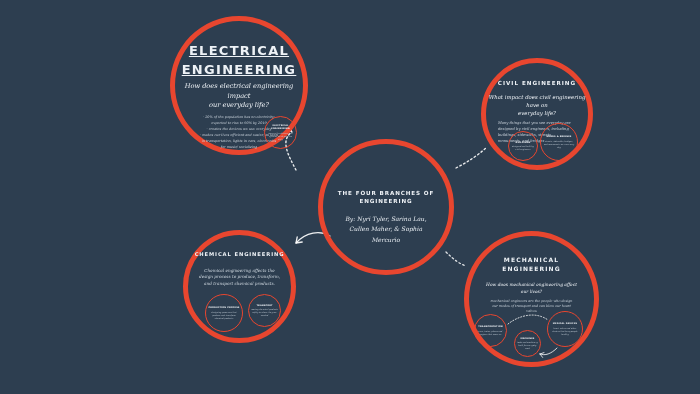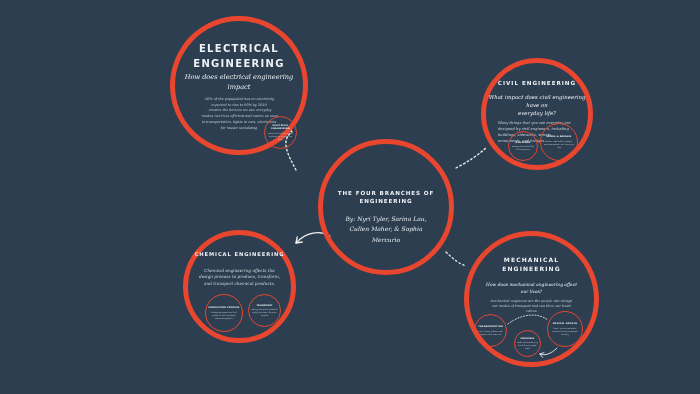--- a/index.html
+++ b/index.html
@@ -42,21 +42,21 @@
   .heading {
     color: #eef2f6;
     font-family: "DejaVu Sans", sans-serif;
     font-weight: bold;
     letter-spacing: 1.1px;
     text-transform: uppercase;
     line-height: 1.45;
     font-size: 7px;
   }
   .frame.center .heading { font-size: 5.6px; letter-spacing: .9px; }
-  .frame.electrical .heading { font-size: 10px; letter-spacing: 1.3px; }
+  .frame.electrical .heading { font-size: 13px; letter-spacing: 1.3px; text-decoration: underline; }
   .frame.civil .heading { font-size: 5.6px; letter-spacing: 1px; }
   .frame.chemical .heading { font-size: 5.2px; letter-spacing: .9px; }
   .frame.mechanical .heading { font-size: 6px; letter-spacing: 1.1px; }
 
   .subtitle {
     color: #e9eef3;
     font-family: "DejaVu Serif", serif;
     font-style: italic;
     font-size: 6.4px;
     line-height: 1.55;
@@ -150,20 +150,21 @@
     <path d="M 446 252 C 454 260, 460 264, 466 266" fill="none" stroke="#ffffff" stroke-width="1.3" stroke-dasharray="1.6 2.6" stroke-linecap="round" opacity=".85"></path>
   </svg>
 
   <div class="frame electrical">
     <div class="heading" style="margin-top:21px;">
       <div>ELECTRICAL</div>
       <div>ENGINEERING</div>
     </div>
     <div class="question" style="margin-top:2px;width:118px;">
       <div>How does electrical engineering impact</div>
+      <div>our everyday life?</div>
     </div>
     <ul class="bullets" style="margin-top:4px;width:78px;">
       <li>20% of the population has no electricity; expected to rise to 90% by 2019</li>
       <li>creates the devices we use everyday</li>
       <li>makes our lives efficient and easier, as seen in transportation, lights in cars, electronics for music/ socializing</li>
     </ul>
 
     <div class="bubble" style="left:89px;top:95px;width:33px;height:33px;">
       <div class="bubble-title">ELECTRICAL ENGINEERING</div>
       <div class="bubble-body">powers the devices and systems we depend on daily</div>

